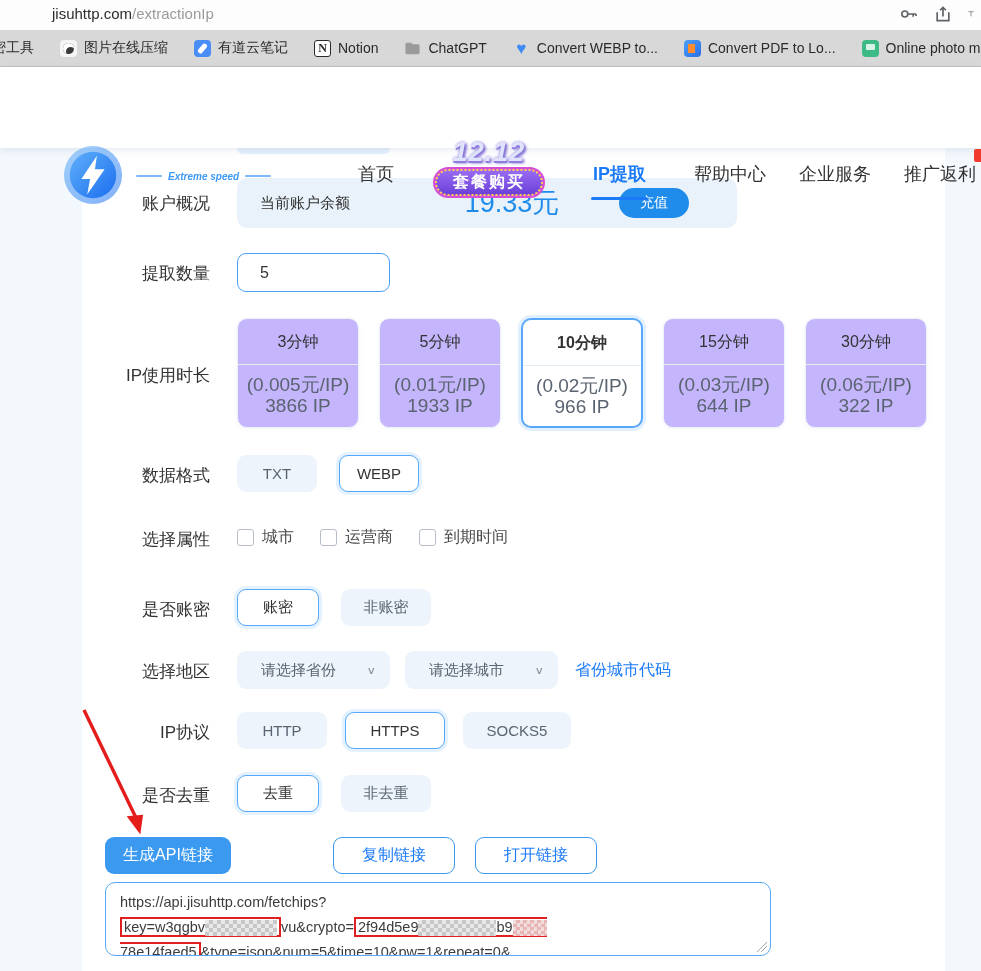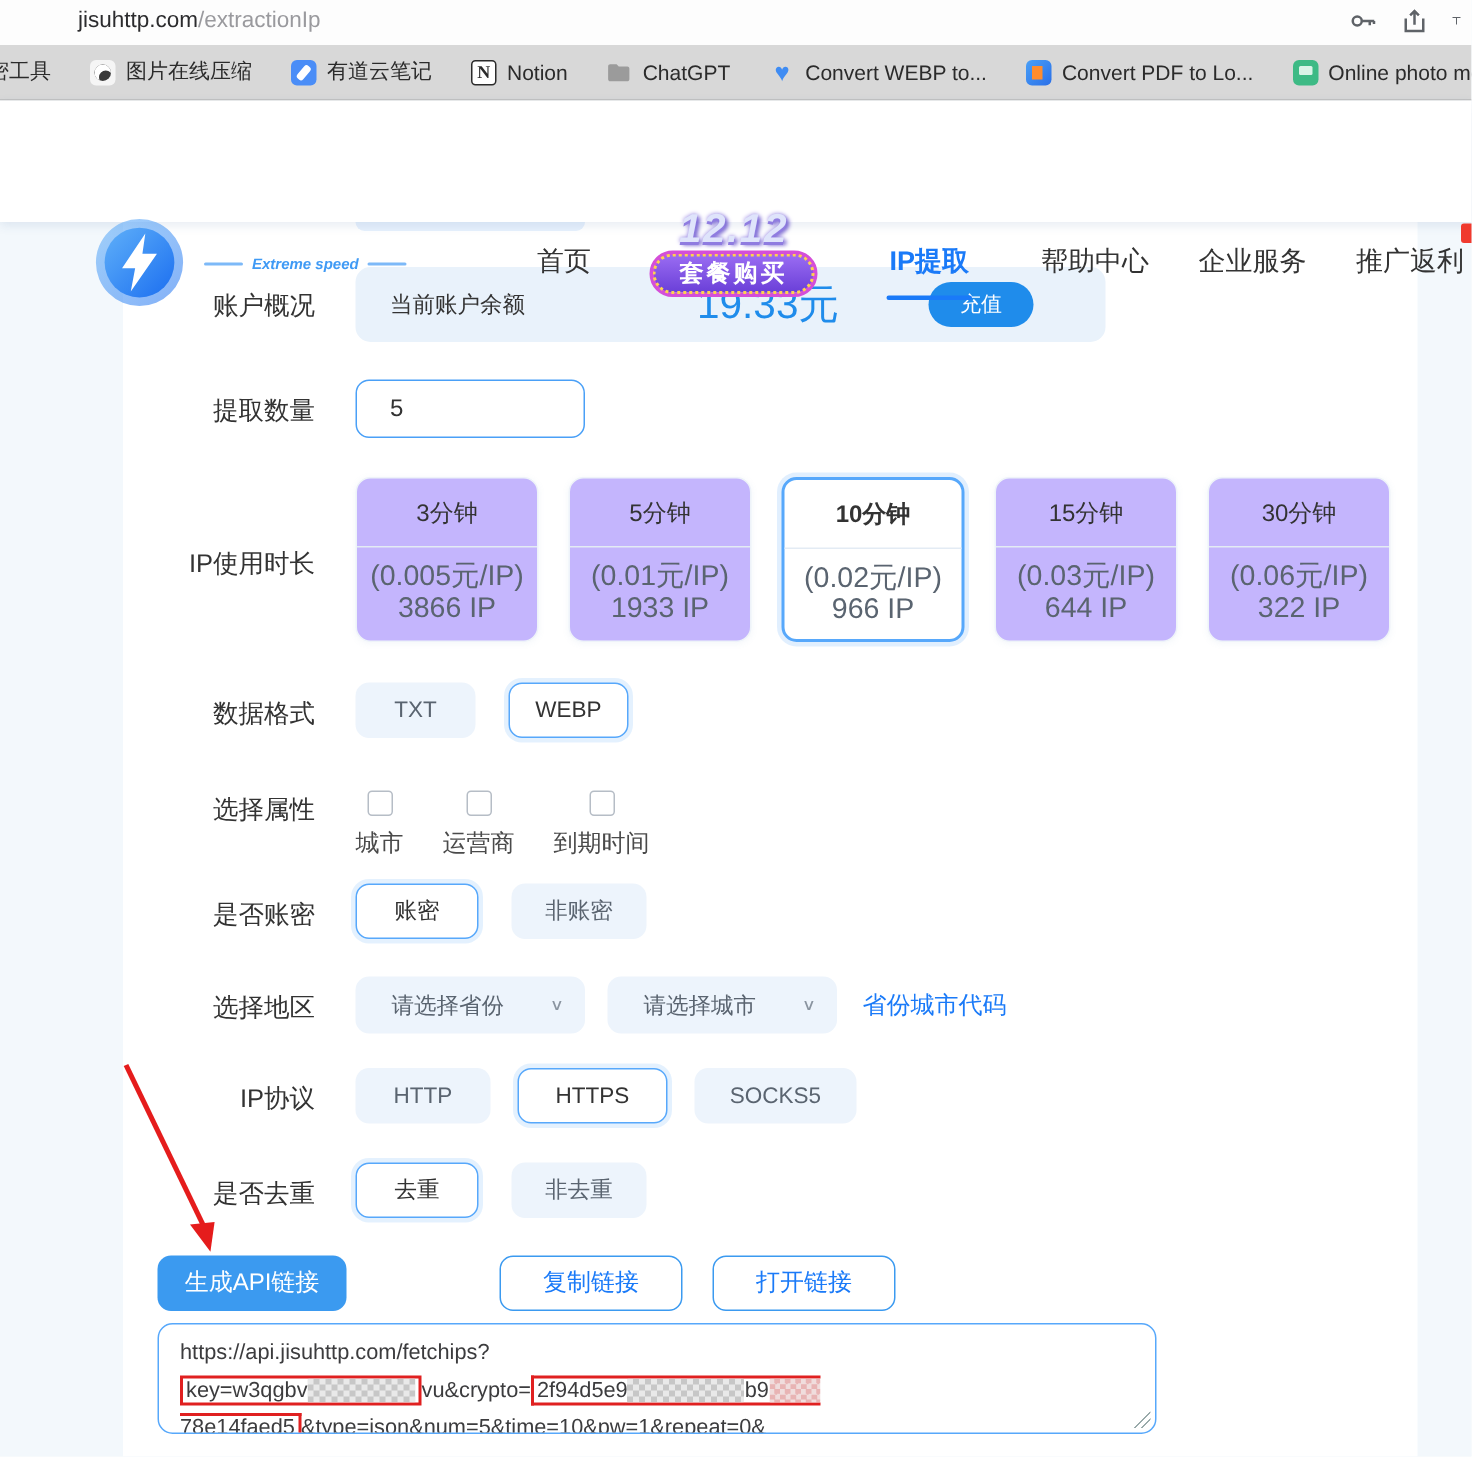--- a/index.html
+++ b/index.html
@@ -81,21 +81,21 @@
   .dur-price,.dur-stock { font-size:19px; color:#5a6470; line-height:21px; }
   .dur-card.sel { background:#fff; border:2px solid #57a8fb; box-shadow:0 0 0 3px rgba(87,168,251,.18); }
   .dur-card.sel .dur-title { font-weight:bold; }
   .dur-0{left:237px;} .dur-1{left:379px;} .dur-2{left:521px;} .dur-3{left:663px;} .dur-4{left:805px;}
 
   .chip { position:absolute; height:37px; border-radius:9px; background:#edf4fc; color:#5a6470; font-size:15px;
     display:flex; align-items:center; justify-content:center; cursor:pointer; border:none; font-family:inherit; }
   .chip.sel { background:#fff; border:1.5px solid #57a8fb; color:#333; font-weight:500; box-shadow:0 0 0 3px rgba(87,168,251,.16); }
 
   .cb-group { position:absolute; left:237px; top:527px; display:flex; gap:26px; align-items:center; }
-  .cb-item { display:flex; align-items:center; gap:8px; font-size:16px; color:#4a4a4a; cursor:pointer;flex-direction:column; }
+  .cb-item { display:flex; align-items:center; gap:8px; font-size:16px; color:#4a4a4a; cursor:pointer; }
   .cb-box { width:17px; height:17px; border:1.5px solid #b6bdc6; border-radius:3px; background:#fff; }
 
   .select { position:absolute; top:651px; width:153px; height:38px; background:#edf4fc; border-radius:9px;
     display:flex; align-items:center; justify-content:space-between; padding:0 14px 0 24px; font-size:15px; color:#5a6470; cursor:pointer; }
   .select .chev { font-size:13px; color:#8a94a0; transform:scaleY(.8); }
   .region-link { position:absolute; left:575px; top:660px; font-size:16px; font-weight:500; color:#1a7af8; cursor:pointer; text-decoration:none; }
 
   .gen-btn { position:absolute; left:105px; top:837px; width:126px; height:37px; background:#3b9af0; border:none; border-radius:9px;
     color:#fff; font-size:16px; cursor:pointer; font-family:inherit; }
   .outline-btn { position:absolute; top:837px; height:37px; background:#fff; border:1.5px solid #3b9af0; border-radius:9px;

